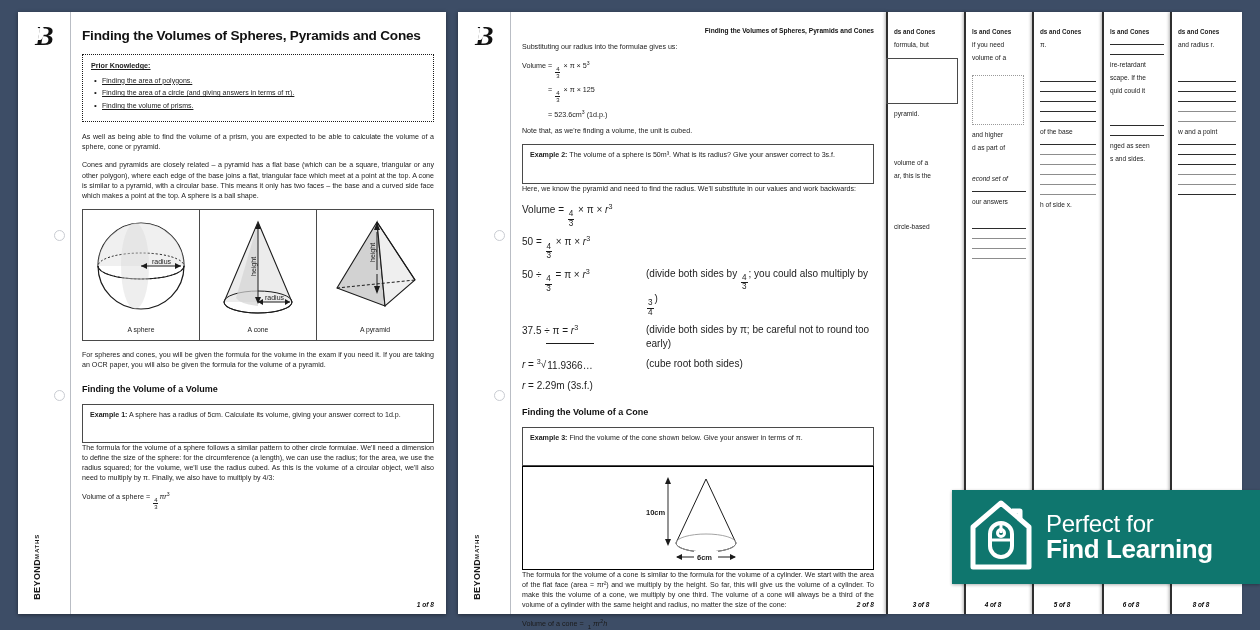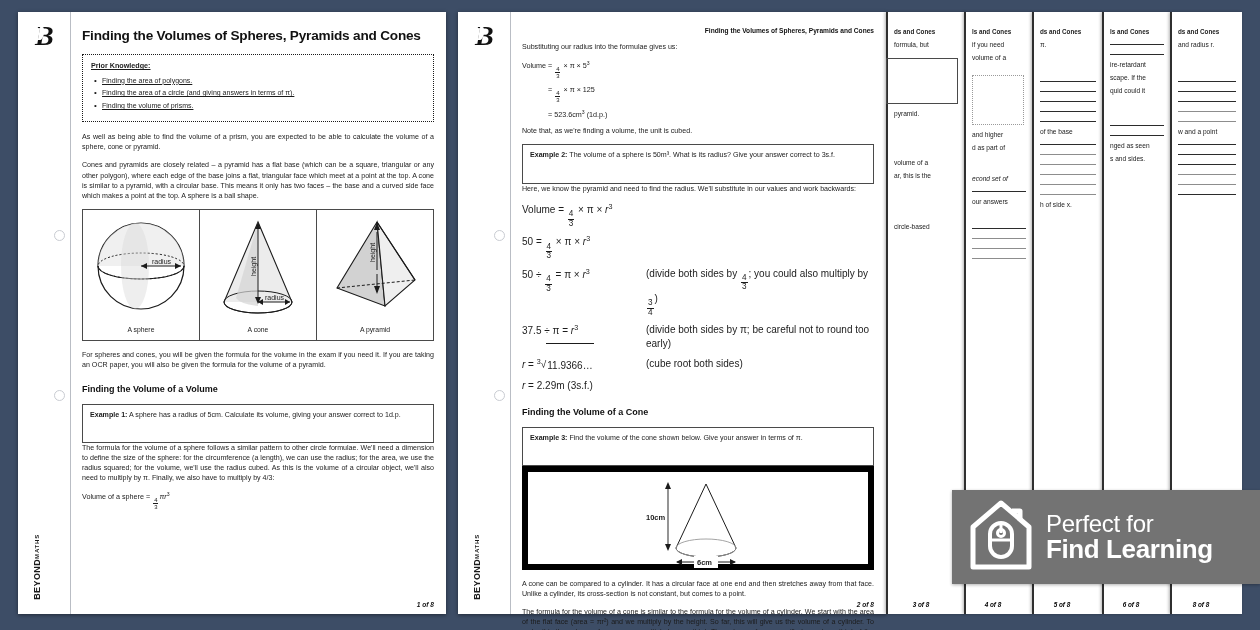--- a/index.html
+++ b/index.html
@@ -104,21 +104,21 @@
     display: flex; border: 1px solid #4a4a4a; margin: 2px 0 9px; height: 132px;
   }
   .shape-cell { flex: 1; position: relative; border-right: 1px solid #4a4a4a; }
   .shape-cell:last-child { border-right: none; }
   .shape-cell .cap {
     position: absolute; bottom: 5px; left: 0; right: 0; text-align: center;
     font-size: 6.8px; color: #1b1b1b;
   }
   .shape-cell svg { position: absolute; left: 50%; top: 4px; transform: translateX(-50%); }
 
-  .cone-fig { border: 6px solid #000000; height: 104px; position: relative; margin-bottom: 9px; }
+  .cone-fig { border: 1px solid #000000; height: 104px; position: relative; margin-bottom: 0; }
   .cone-fig svg { position: absolute; left: 50%; top: 4px; transform: translateX(-50%); }
 
   
   .stack {
     position: absolute; top: 12px; bottom: 16px; background: #ffffff;
     overflow: hidden; box-shadow: -1px 0 3px rgba(0,0,0,.30);
   }
   .stack .edge-line { position: absolute; left: 0; top: 0; bottom: 0; width: 2px; background: #2f2f2f; }
   .stack .inner { position: absolute; left: 8px; right: 0; top: 0; bottom: 0;
                   font-size: 6.8px; color: #1b1b1b; }
@@ -127,21 +127,21 @@
   .stack .pnum { position: absolute; bottom: 6px; left: 0; right: 10px; text-align: center;
                  font-size: 6.4px; font-weight: bold; font-style: italic; }
   .ruleline { height: 1px; background: #2b2b2b; margin: 9px 6px 0 0; }
   .ruleline.soft { background: #8d8d8d; }
   .dashbox { border: 1px dotted #9a9a9a; height: 50px; margin: 14px 8px 0 0; }
   .minibox { border: 1px solid #4a4a4a; height: 46px; margin: 10px 8px 0 -8px; }
 
   
   .badge {
     position: absolute; left: 952px; top: 490px; width: 308px; height: 94px;
-    background: #737373; display: flex; align-items: center; gap: 12px;
+    background: #0f766e; display: flex; align-items: center; gap: 12px;
     padding: 0 14px 0 16px; box-shadow: 0 1px 3px rgba(0,0,0,.3);
   }
   .badge .icon { flex: none; }
   .badge .txt { color: #ffffff; line-height: 1.02; }
   .badge .l1 { font-size: 24px; font-weight: normal; letter-spacing: -.3px; }
   .badge .l2 { font-size: 26px; font-weight: bold; letter-spacing: -.4px; }
 </style>
 </head>
 <body>
 
@@ -330,21 +330,20 @@
         <polygon points="70,75 67,68 73,68" fill="#1b1b1b"></polygon>
         <text x="48" y="44" font-size="7.5" font-weight="bold" font-family="Liberation Sans, sans-serif" fill="#1b1b1b">10cm</text>
         <line x1="79" y1="86" x2="137" y2="86" stroke="#1b1b1b" stroke-width="1"></line>
         <polygon points="78,86 84,83 84,89" fill="#1b1b1b"></polygon>
         <polygon points="138,86 132,83 132,89" fill="#1b1b1b"></polygon>
         <rect x="96" y="80" width="24" height="12" fill="#fff"></rect>
         <text x="99" y="89" font-size="7.5" font-weight="bold" font-family="Liberation Sans, sans-serif" fill="#1b1b1b">6cm</text>
       </svg>
     </div>
 
-    <p class="para">A cone can be compared to a cylinder. It has a circular face at one end and then stretches away from that face. Unlike a cylinder, its cross-section is not constant, but comes to a point.</p>
     <p class="para">The formula for the volume of a cone is similar to the formula for the volume of a cylinder. We start with the area of the flat face (area = πr²) and we multiply by the height. So far, this will give us the volume of a cylinder. To make this the volume of a cone, we multiply by one third. The volume of a cone will always be a third of the volume of a cylinder with the same height and radius, no matter the size of the cone:</p>
 
     <div class="eq">
       <span>Volume of a cone = </span><span class="frac">
           <span class="num">1</span>
           <span class="den">3</span>
         </span><span class="it">π</span><span class="it">r</span><span class="sup">2</span><span class="it">h</span>
     </div>
   </div>
 

